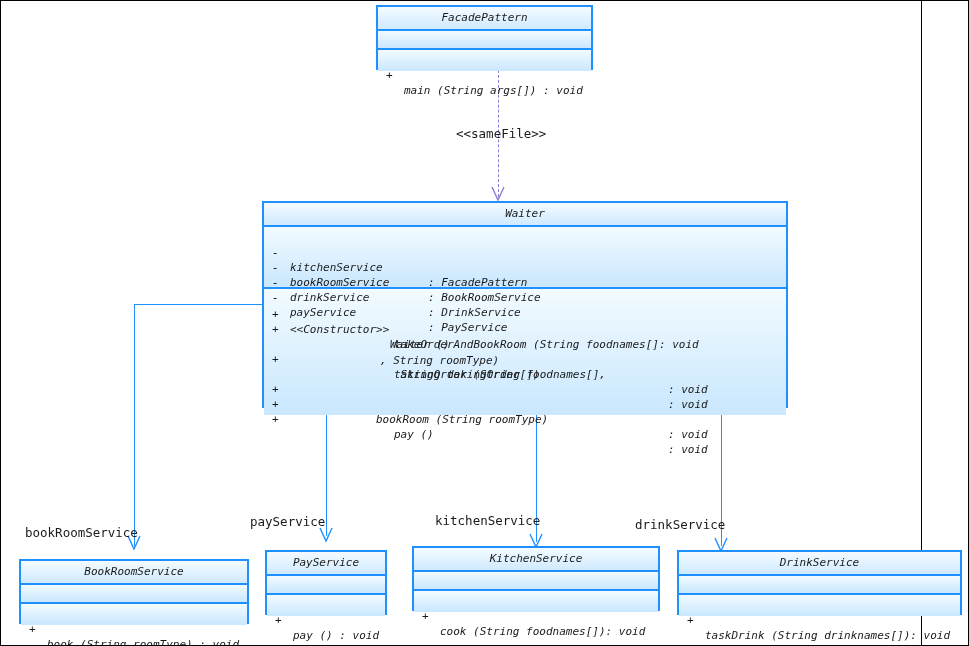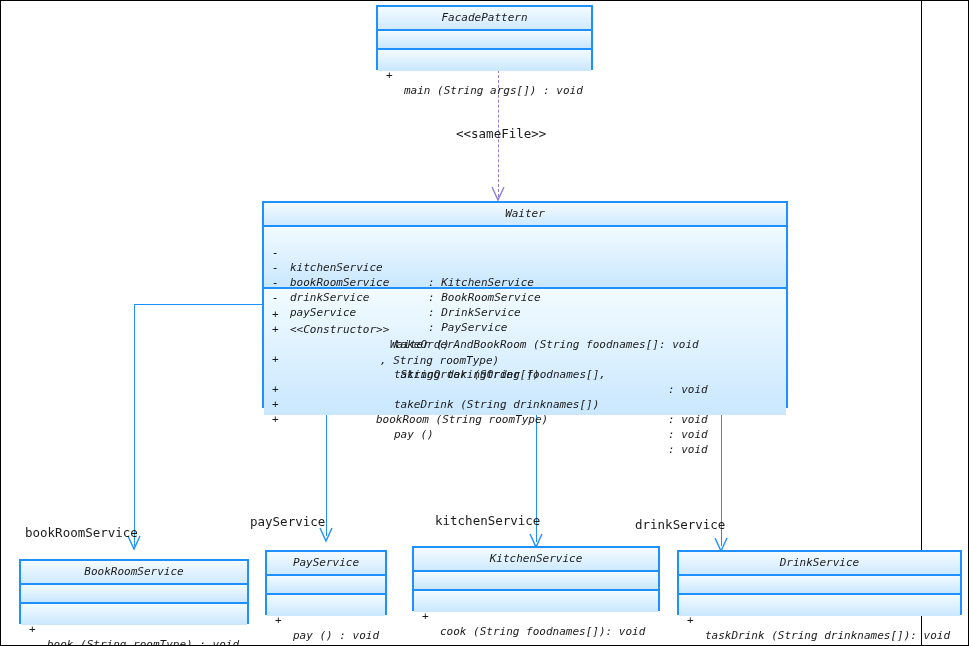--- a/index.html
+++ b/index.html
@@ -181,21 +181,21 @@
     </div>
   </div>
 
   <div class="uml-class" style="left:261px; top:200px; width:526px; height:207px;">
     <div class="uml-name">Waiter</div>
 
     <div class="uml-attrs" style="height:62px;">
       <div class="m-row">
         <span class="m-vis">-</span>
         <span class="m-sig" style="left:26px;">kitchenService</span>
-        <span class="m-type" style="left:164px;">: KitchenService</span>
+        <span class="m-type" style="left:164px;">: FacadePattern</span>
       </div>
       <div class="m-row">
         <span class="m-vis">-</span>
         <span class="m-sig" style="left:26px;">bookRoomService</span>
         <span class="m-type" style="left:164px;">: BookRoomService</span>
       </div>
       <div class="m-row">
         <span class="m-vis">-</span>
         <span class="m-sig" style="left:26px;">drinkService</span>
         <span class="m-type" style="left:164px;">: DrinkService</span>
@@ -229,21 +229,20 @@
         <span class="m-sig" style="left:130px;">takingOrder (String foodnames[],</span>
         <span class="m-ret" style="left:404px;">: void</span>
       </div>
 
       <div class="m-row">
         <span class="m-sig" style="left:130px;"> String takingOrder[])</span>
       </div>
 
       <div class="m-row">
         <span class="m-vis">+</span>
-        <span class="m-sig" style="left:130px;">takeDrink (String drinknames[])</span>
         <span class="m-ret" style="left:404px;">: void</span>
       </div>
 
       <div class="m-row">
         <span class="m-vis">+</span>
         <span class="m-sig" style="left:112px;">bookRoom (String roomType)</span>
         <span class="m-ret" style="left:404px;">: void</span>
       </div>
 
       <div class="m-row">

